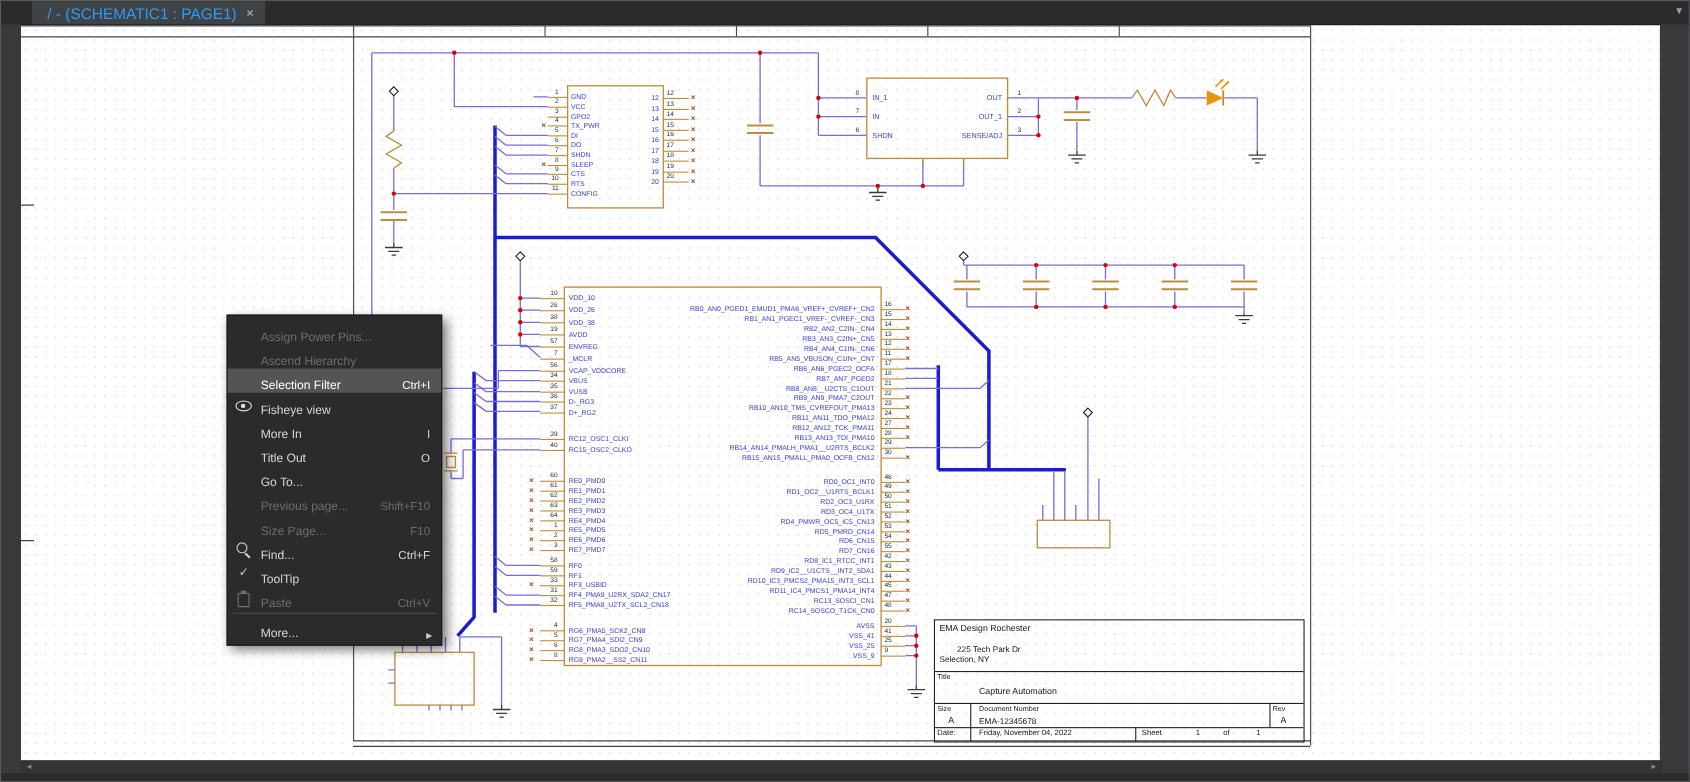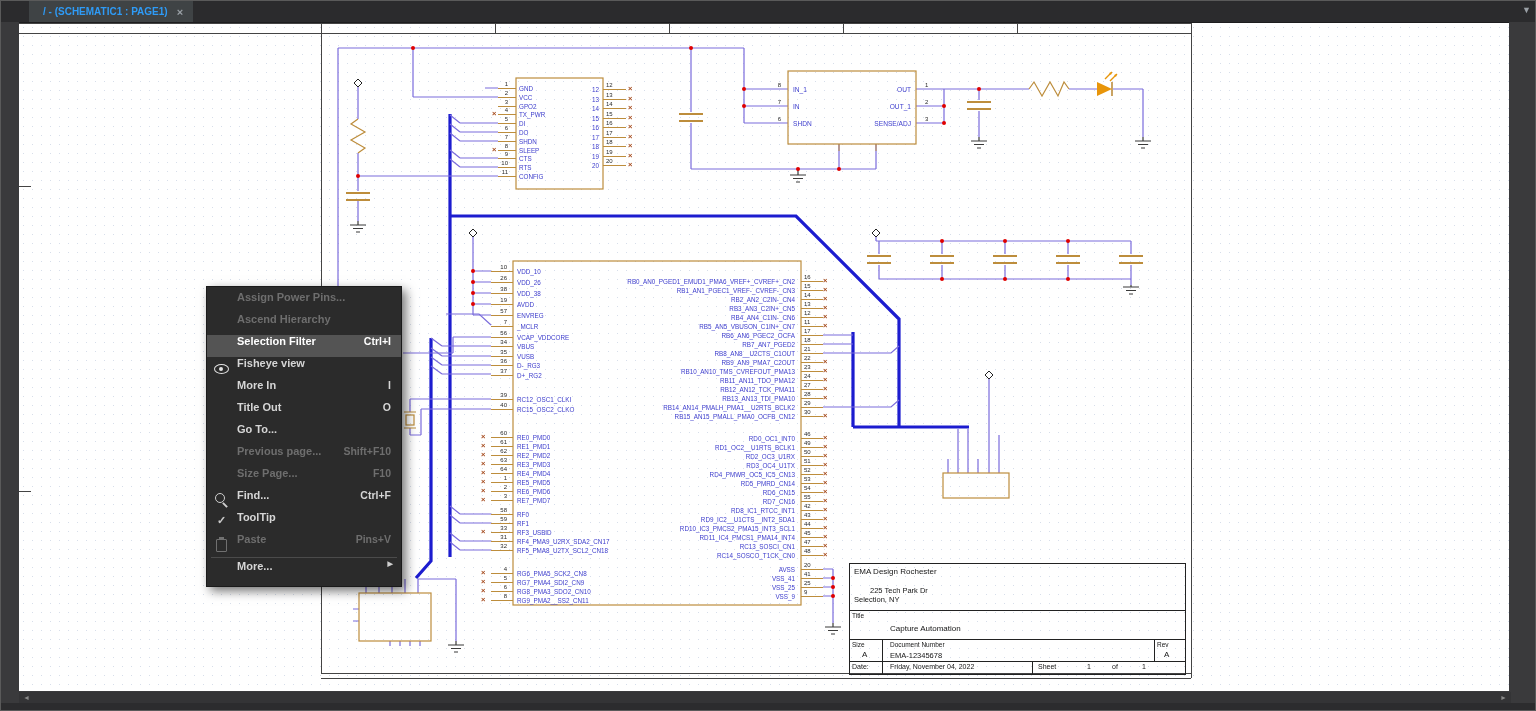--- a/index.html
+++ b/index.html
@@ -2,21 +2,21 @@
 <html><head>
 <meta charset="utf-8">
 <style>
   html,body{margin:0;padding:0;background:#222;}
   #app{position:relative;width:1536px;height:711px;background:#3a3a3c;overflow:hidden;
        font-family:"Liberation Sans",sans-serif;box-sizing:border-box;border:1px solid #5a5a5a;}
   
   .tabbar{position:absolute;left:0;top:0;width:1536px;height:21px;background:#2b2b2d;border-bottom:1px solid #1d1d1f;}
   .tab{position:absolute;left:28px;top:0;height:21px;padding:0 10px 0 14px;background:#3f4345;
        display:flex;align-items:center;gap:9px;}
-  .tab .t{color:#2e9bf7;font-size:10px;font-weight:bold;}
+  .tab .t{color:#2e9bf7;font-size:14px;font-weight:normal;}
   .tab .x{color:#9aa0a6;font-size:11px;font-weight:bold;cursor:pointer;}
   .tablist-arrow{position:absolute;right:6px;top:4px;color:#9aa0a6;font-size:9px;}
   
   .canvas{position:absolute;left:18px;top:22px;width:1492px;height:668px;background:#fff;
           background-image:radial-gradient(#d7deea 0.6px,transparent 0.7px);background-size:9px 9px;}
   .gfx{position:absolute;left:0;top:0;}
   
   .hscroll{position:absolute;left:18px;top:691px;width:1492px;height:11px;background:#343436;}
   .hscroll .a{position:absolute;top:0;color:#8a8a8a;font-size:7px;line-height:11px;}
   .edge-l{position:absolute;left:0;top:21px;width:18px;height:690px;background:#3a3a3c;}
@@ -54,21 +54,21 @@
   .jr{width:90px;}
   .jr .pt{left:0;width:38px;text-align:right;} .jr .st{left:42px;width:23px;} .jr .pn{left:45px;} .jr .xm{left:67px;}
   
   .ul1{width:130px;}
   .ul1 .pn{left:24px;width:16px;text-align:right;} .ul1 .pt{left:52px;font-size:6.6px;}
   .ur1{width:130px;}
   .ur1 .pt{left:0;width:80px;text-align:right;font-size:6.6px;} .ur1 .pn{left:94px;}
   
   .menu{position:absolute;left:205px;top:285px;width:194px;background:#2b2b2b;border:1px solid #1a1a1a;
         box-shadow:4px 4px 10px rgba(0,0,0,.55);z-index:20;padding:4px 0;}
-  .mi{height:22px;display:flex;align-items:flex-start;color:#d6d6d6;font-size:11px;position:relative;cursor:default;font-weight:bold;}
+  .mi{height:22px;display:flex;align-items:flex-end;color:#d6d6d6;font-size:11px;position:relative;cursor:default;}
   .mi .ico{width:30px;height:22px;position:relative;flex:none;}
   .mi .ml{flex:1;}
   .mi .ms{padding-right:10px;font-size:10.5px;color:inherit;}
   .mi .sub{display:none;padding-right:8px;font-size:7px;color:#cfcfcf;}
   .mi.submenu .sub{display:block;}
   .mi.disabled{color:#6e6e6e;}
   .mi.highlighted{background:#545454;color:#fff;}
   .mi.sep-before{margin-top:5px;}
   .mi.sep-before::before{content:"";position:absolute;left:4px;right:4px;top:-3px;border-top:1px solid #4b4b4b;}
   .ic-check .ico::before{content:"✓";position:absolute;left:10px;top:3px;color:#c9c9c9;font-size:11px;}
@@ -964,21 +964,21 @@
     </div>
       <div class="mi ic-check">
       <span class="ico"></span>
       <span class="ml">ToolTip</span>
       <span class="ms"></span>
 
     </div>
       <div class="mi disabled ic-paste">
       <span class="ico"></span>
       <span class="ml">Paste</span>
-      <span class="ms">Pins+V</span>
+      <span class="ms">Ctrl+V</span>
 
     </div>
       <div class="mi submenu sep-before">
       <span class="ico"></span>
       <span class="ml">More...</span>
       <span class="ms"></span>
       <span class="sub">▶</span>
     </div>
     </div>
 

